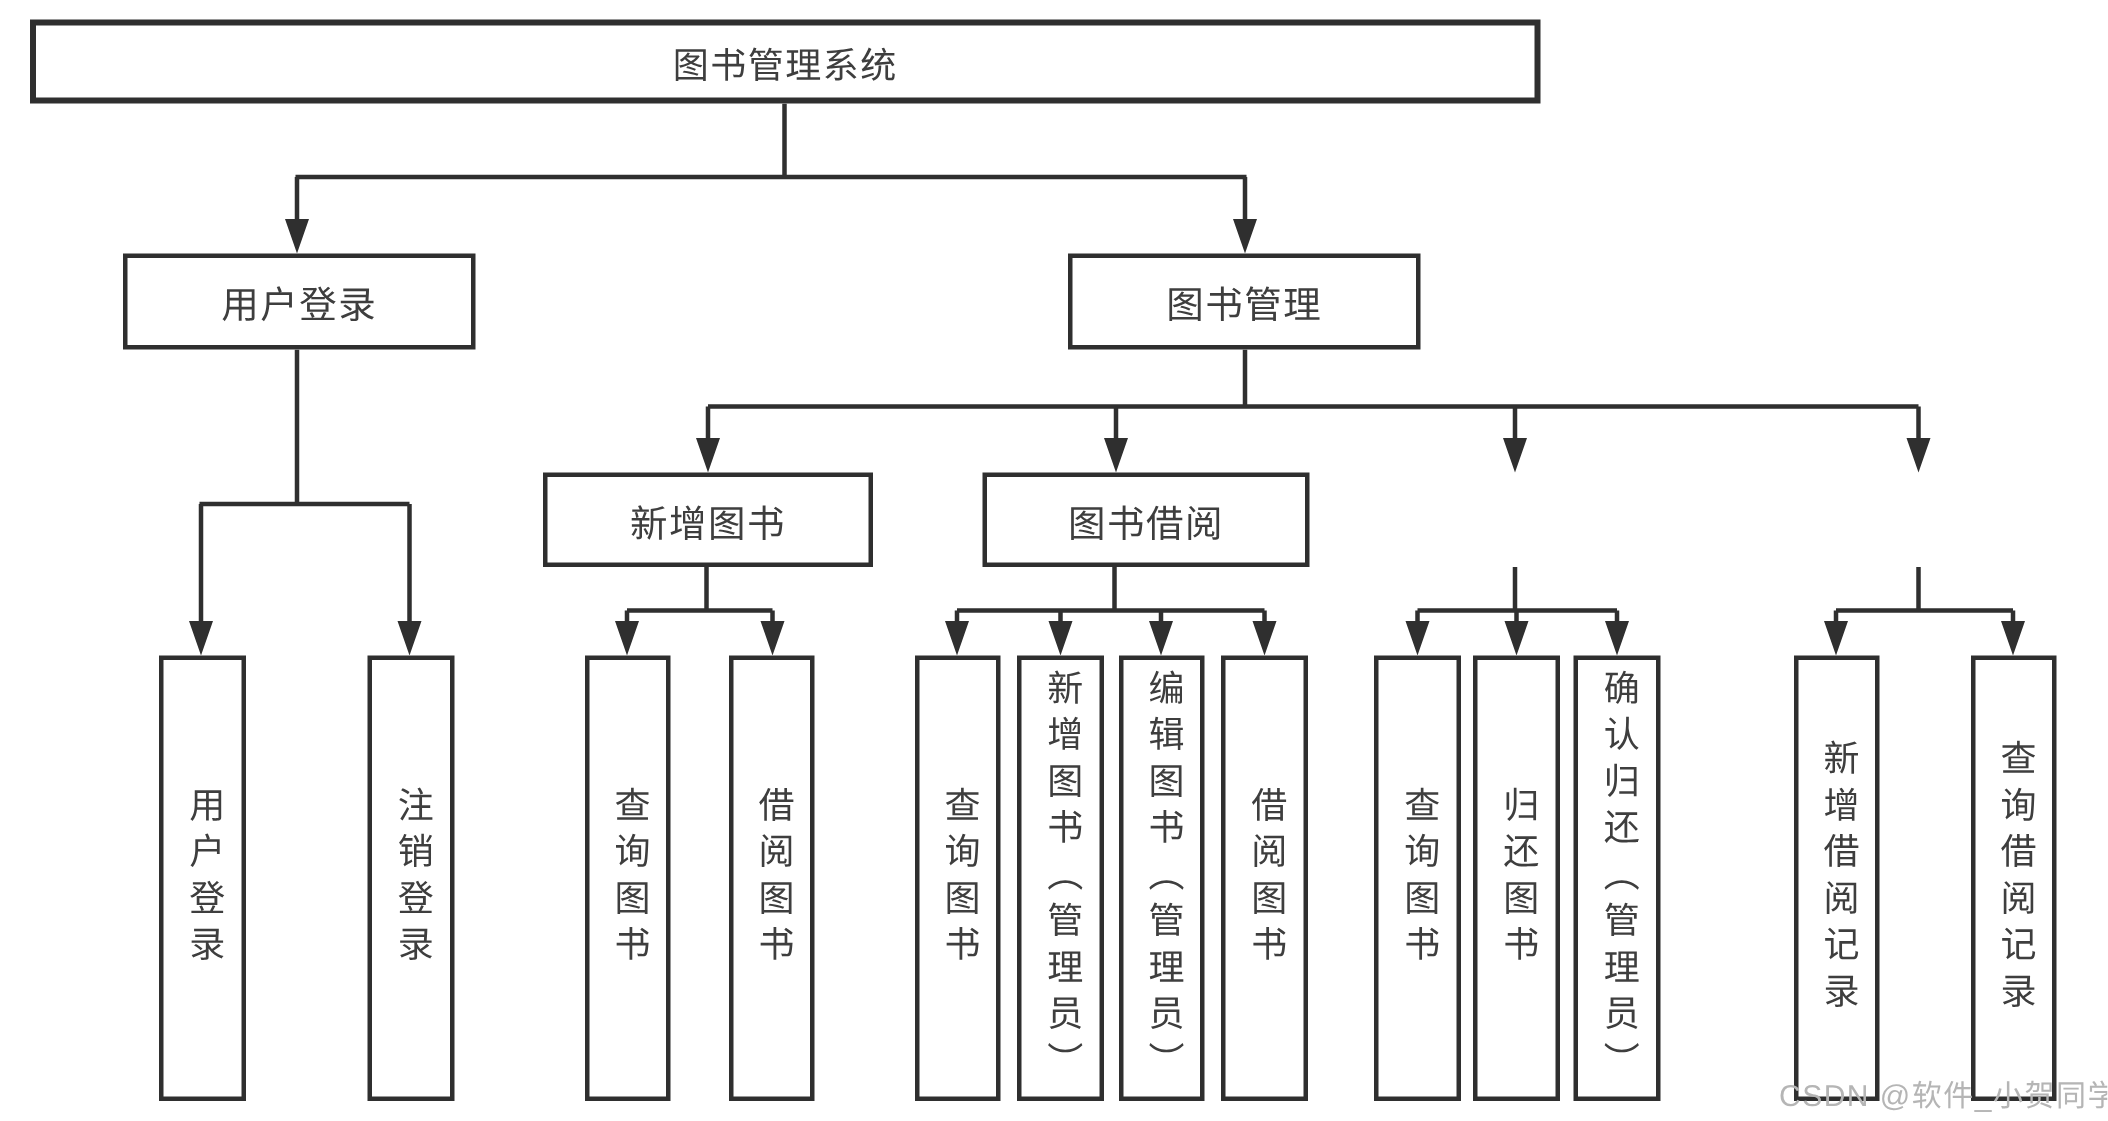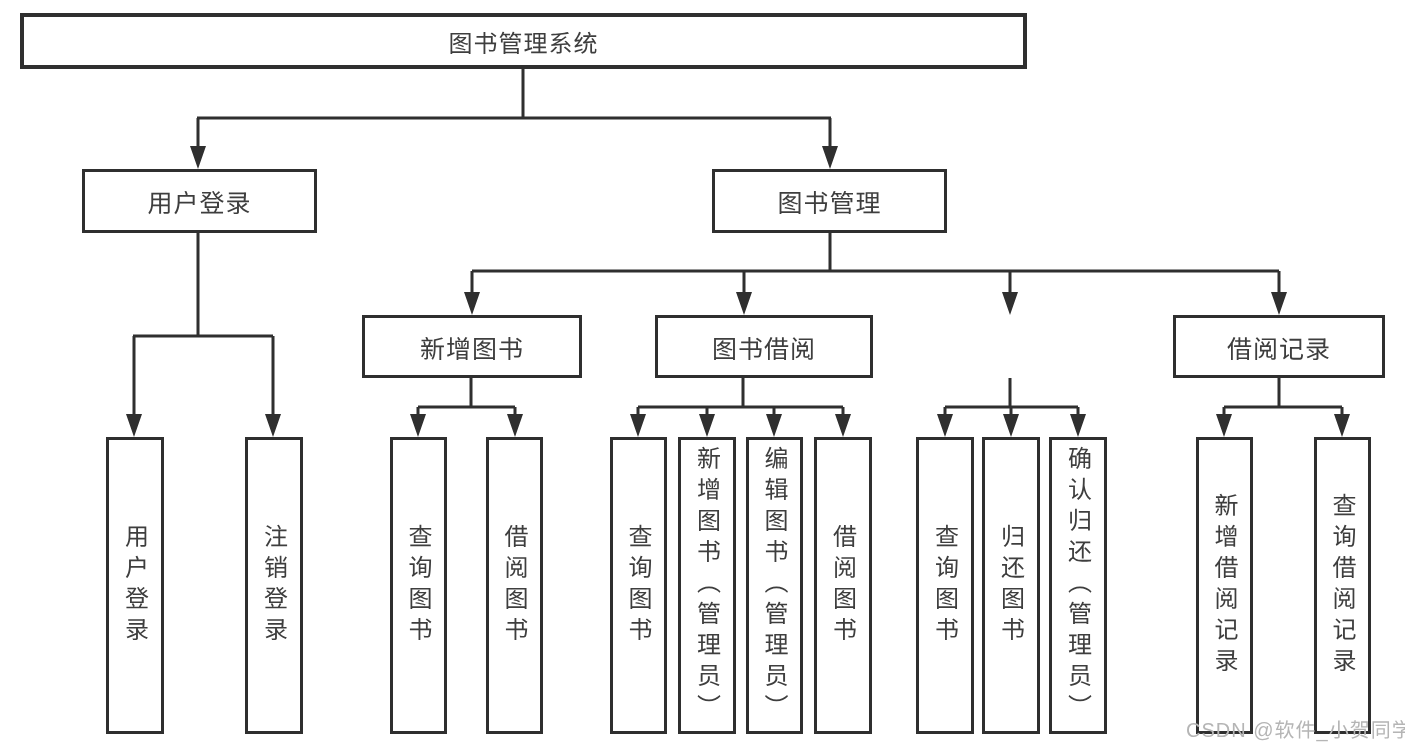--- a/index.html
+++ b/index.html
@@ -122,23 +122,20 @@
   <div class="node hnode" style="left:712px;top:169px;width:235px;height:64px;align-items:center;">
     <span>图书管理</span>
   </div>
 
   <div class="node hnode" style="left:362px;top:315px;width:220px;height:63px;">
     <span>新增图书</span>
   </div>
   <div class="node hnode" style="left:634px;top:315px;width:218px;height:63px;margin-left:21px;">
     <span>图书借阅</span>
   </div>
-  <div class="node hnode" style="left:1173px;top:315px;width:212px;height:63px;">
-    <span>借阅记录</span>
-  </div>
 
   <div class="node vnode" style="left:106px;width:58px;">
     <span class="vtext">用户登录</span>
   </div>
   <div class="node vnode" style="left:245px;width:58px;">
     <span class="vtext">注销登录</span>
   </div>
 
   <div class="node vnode" style="left:390px;width:57px;">
     <span class="vtext">查询图书</span>

